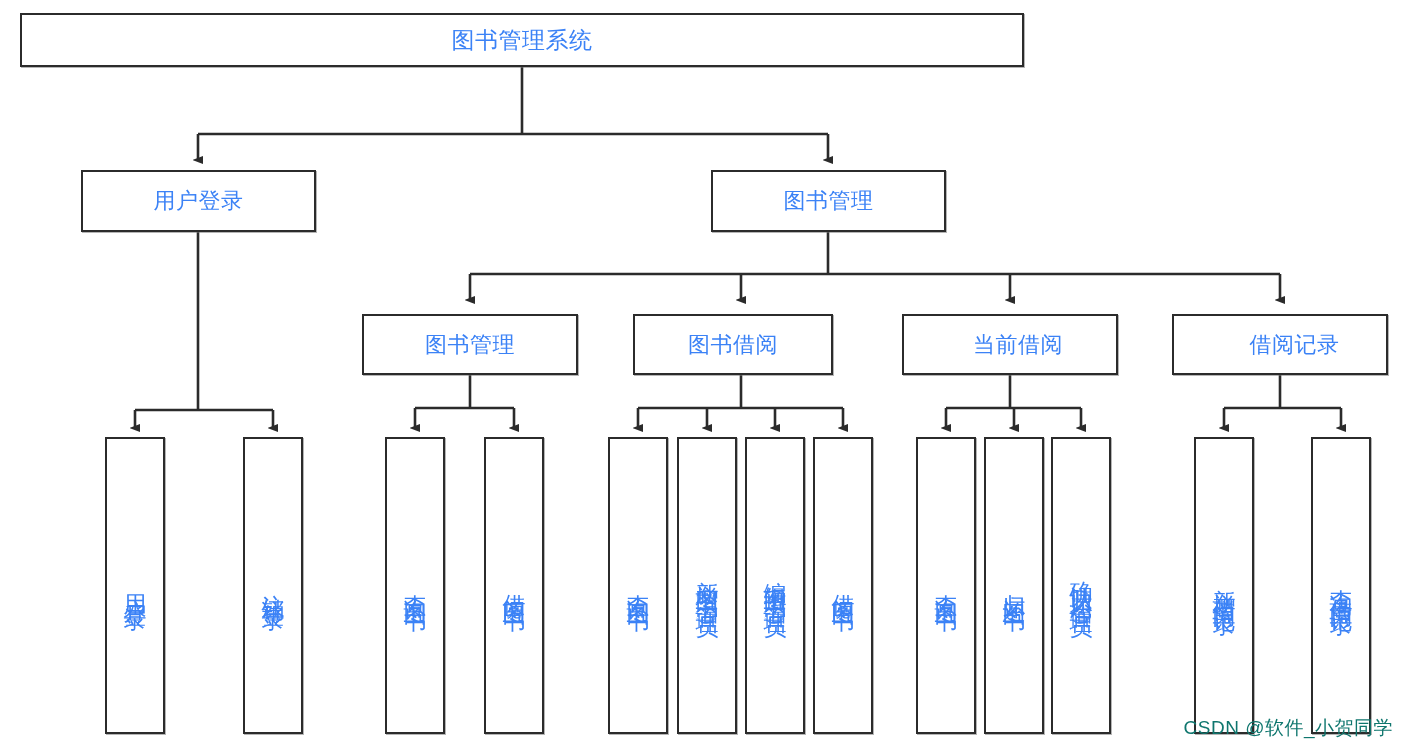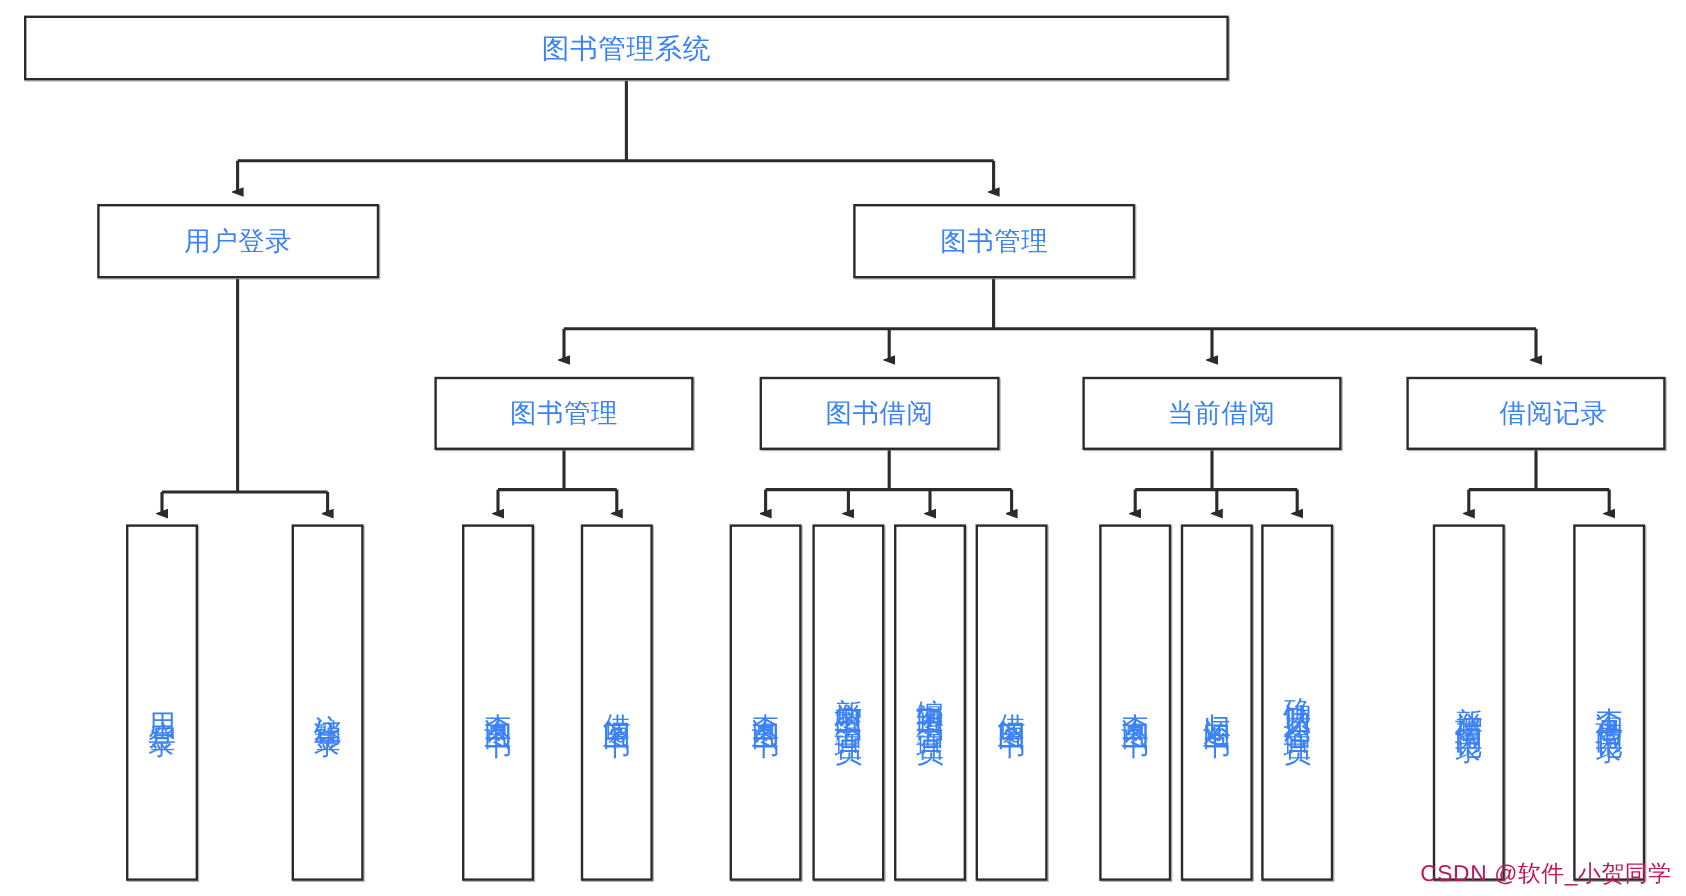--- a/index.html
+++ b/index.html
@@ -54,21 +54,21 @@
     padding-bottom: 4px;
     align-items: center;
     justify-content: center;
     text-align: center;
   }
   .watermark {
     position: absolute;
     right: 12px;
     bottom: 6px;
     font-size: 19px;
-    color: #be185d;
+    color: #0f766e;
     white-space: nowrap;
     letter-spacing: 0.5px;
   }
 </style>
 </head>
 <body>
 
 <div id="diagram-root">
 
   <svg id="connector-layer" viewBox="0 0 1405 747" width="1405" height="747">

